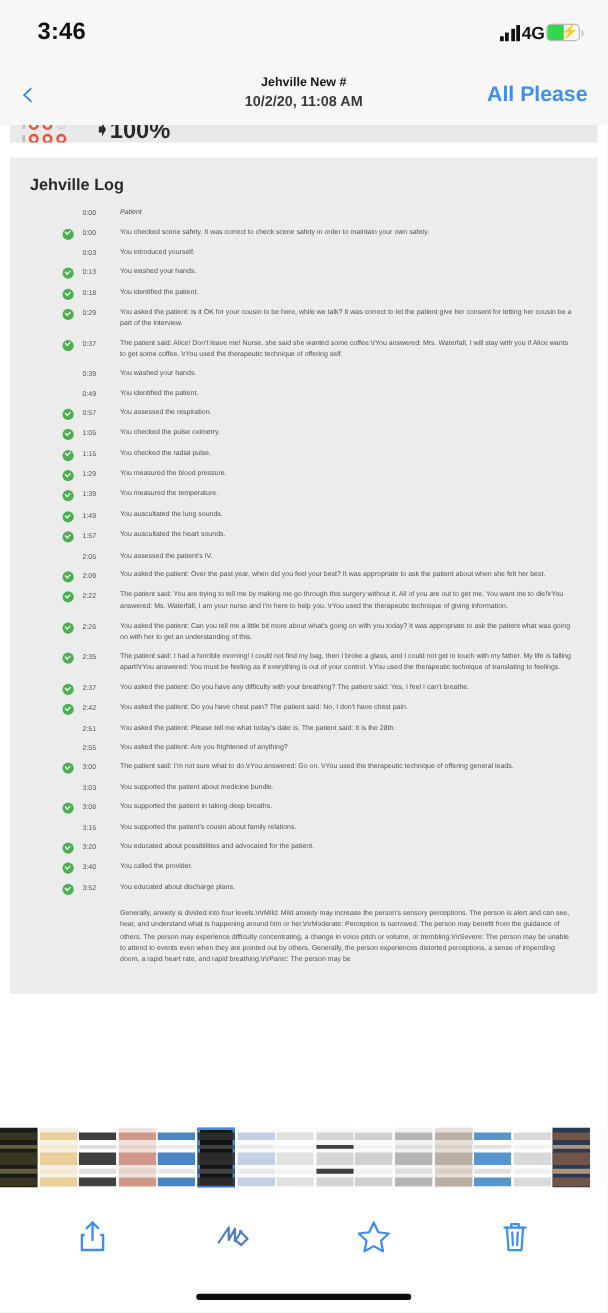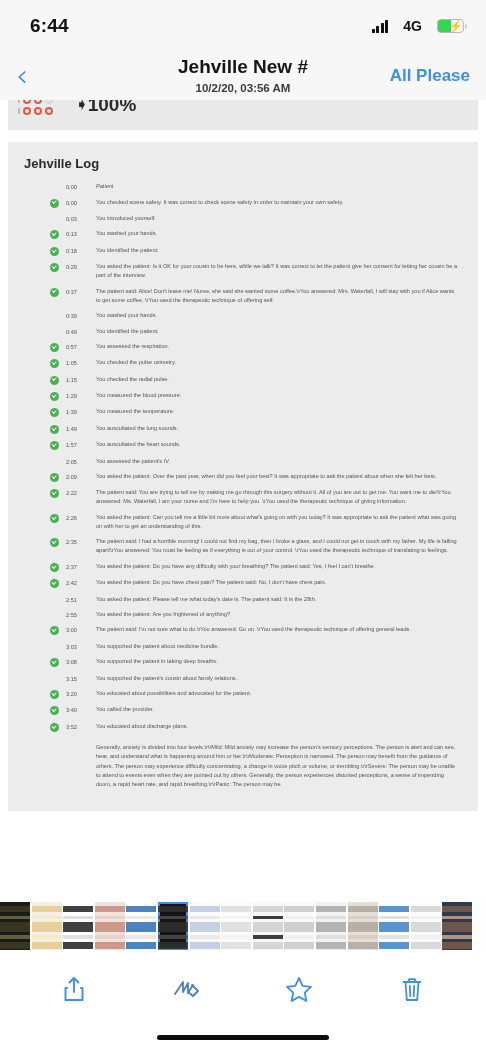--- a/index.html
+++ b/index.html
@@ -27,21 +27,21 @@
   }
   .status-time {
     font-size: 19px;
     font-weight: bold;
     color: #111;
     letter-spacing: .2px;
   }
   .status-right {
     display: flex;
     align-items: center;
-    gap: 15px;
+    gap: 1px;
   }
   .signal-bars {
     display: flex;
     align-items: flex-end;
     gap: 1.5px;
     height: 13px;
   }
   .signal-bars i {
     display: block;
     width: 3px;
@@ -112,21 +112,21 @@
     cursor: pointer;
     font-family: "DejaVu Sans", sans-serif;
   }
   .nav-title-block {
     position: absolute;
     left: 0; right: 0;
     text-align: center;
     pointer-events: none;
   }
   .nav-title {
-    font-size: 19px;
+    font-size: 10px;
     font-weight: bold;
     color: #151515;
     line-height: 1.2;
   }
   .nav-subtitle {
     font-size: 11.5px;
     font-weight: bold;
     color: #3a3a3a;
     line-height: 1.4;
     margin-top: 1px;
@@ -147,21 +147,21 @@
     left: 0; right: 0;
     bottom: 145px;
     background: #ffffff;
     overflow: hidden;
   }
 
   
   .partial-card {
     background: #e9e9e9;
     margin: 0 8px;
-    height: 30px;
+    height: 14px;
     overflow: hidden;
     position: relative;
   }
   .dots-grid {
     position: absolute;
     left: 10px;
     top: -4px;
     display: flex;
     flex-direction: column;
     gap: 3px;
@@ -319,41 +319,41 @@
     width: 172px;
     height: 5px;
     background: #0d0d0d;
     border-radius: 3px;
   }
 </style>
 </head>
 <body>
 
 <div class="status-bar">
-  <div class="status-time">6:44</div>
+  <div class="status-time">3:46</div>
   <div class="status-right">
     <div class="signal-bars">
       <i></i>
         <i></i>
         <i></i>
         <i></i>
     </div>
     <div class="net-label">4G</div>
     <div class="battery">
       <div class="battery-fill"></div>
       <div class="bolt">⚡</div>
     </div>
   </div>
 </div>
 
 <div class="nav-bar">
   <div class="back-chevron">‹</div>
   <div class="nav-title-block">
     <div class="nav-title">Jehville New #</div>
-    <div class="nav-subtitle">10/2/20, 03:56 AM</div>
+    <div class="nav-subtitle">10/2/20, 11:08 AM</div>
   </div>
   <div class="all-media">All Please</div>
 </div>
 
 <div class="content">
 
   <div class="partial-card">
     <div class="dots-grid">
       <div class="dots-row">
         <span class="tick"></span>

